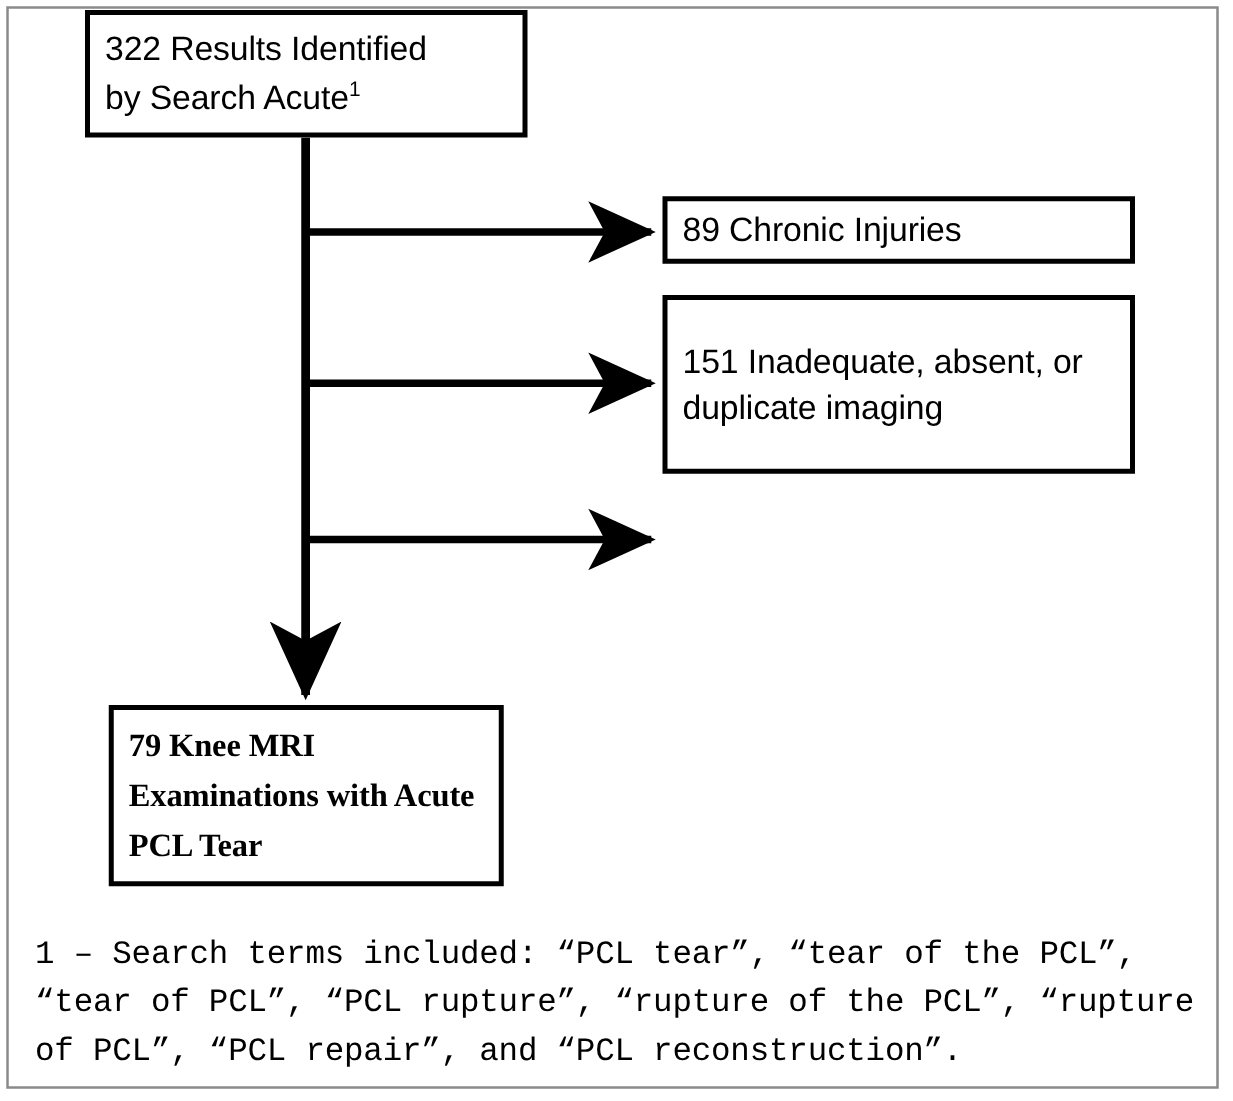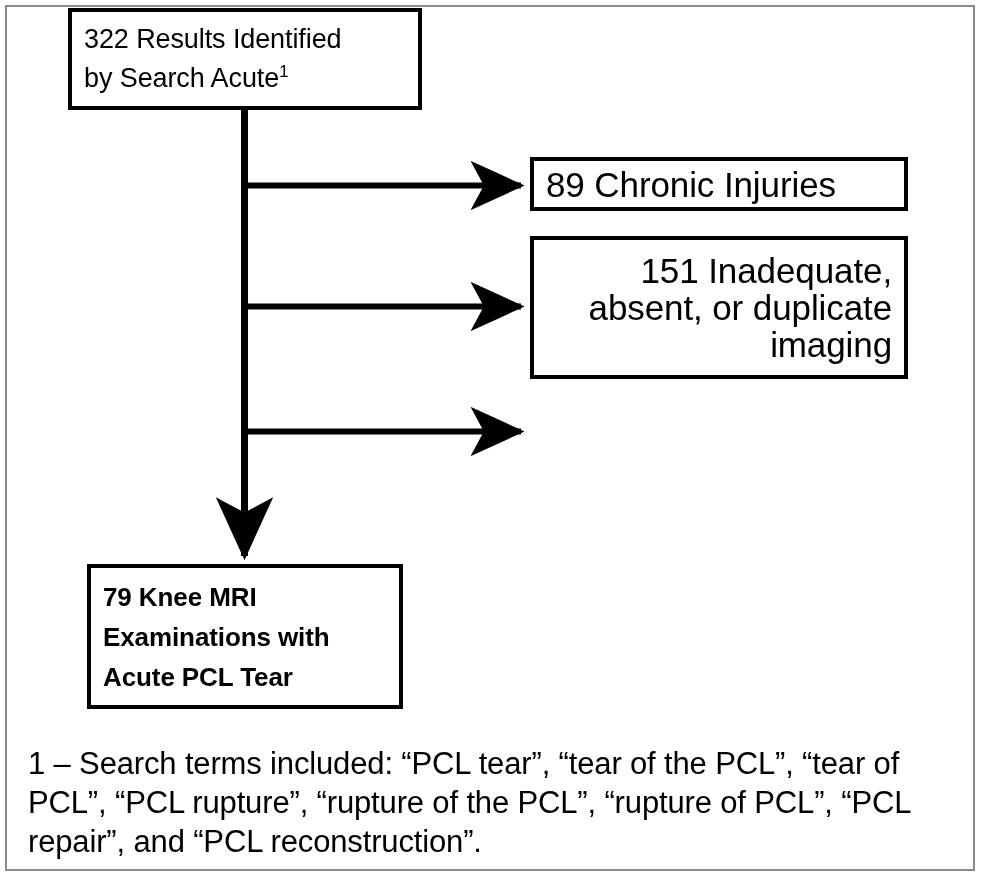--- a/index.html
+++ b/index.html
@@ -37,44 +37,44 @@
     background: #ffffff;
     border: 4px solid #000000;
     box-sizing: border-box;
     display: flex;
     flex-direction: column;
     justify-content: center;
     color: #000000;
   }
   .flow-box .box-text {
     display: block;
-    font-size: 35px;
+    font-size: 27px;
     line-height: 37px;
     letter-spacing: -0.1px;
     padding: 0 12px;
     white-space: pre-line;
   }
 
   
   #box-source {
     left: 68px;  top: 8px;   width: 354px; height: 102px;
   }
   #box-source .box-text { font-size: 27px; line-height: 39px; }
 
   #box-excl-chronic {
     left: 530px; top: 157px; width: 378px; height: 54px;
   }
   #box-excl-imaging {
-    left: 530px; top: 236px; width: 378px; height: 143px; text-align: right;
+    left: 530px; top: 236px; width: 378px; height: 143px;
   }
   #box-excl-immature {
     left: 530px; top: 402px; width: 378px; height: 52px;
   }
   #box-result {
-    left: 87px;  top: 564px; width: 316px; height: 145px;
+    left: 87px;  top: 564px; width: 316px; height: 145px; font-family: Liberation Serif, serif;
   }
   #box-result .box-text {
     font-weight: bold;
     font-size: 26px;
     line-height: 40px;
   }
 
   
   .sup {
     font-size: 0.62em;
@@ -91,24 +91,25 @@
     height: 881px;
     pointer-events: none;
   }
 
   
   #footnote {
     position: absolute;
     left: 28px;
     top: 744px;
     width: 936px;
-    font-size: 31px;
+    font-size: 26px;
     line-height: 39px;
     color: #000000;
     letter-spacing: -0.15px;
+    font-family: Liberation Mono, monospace;
   }
 </style>
 </head>
 <body>
 
 <div id="figure">
 
   <div id="outer-frame"></div>
 
   <svg id="connectors" viewBox="0 0 986 881" width="986" height="881">

